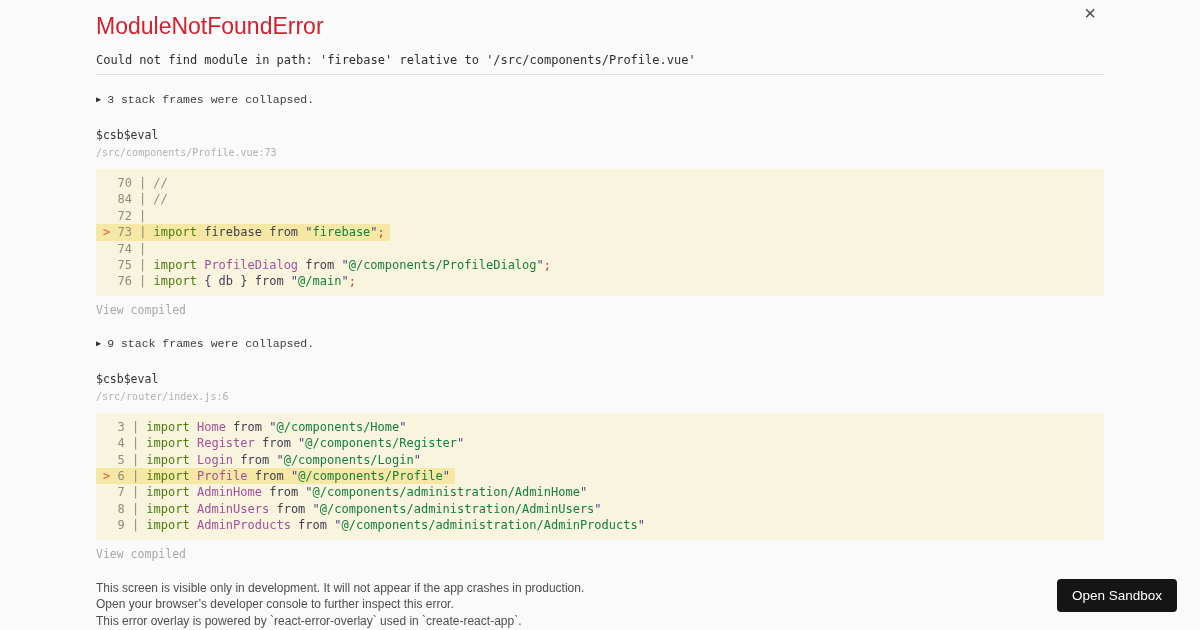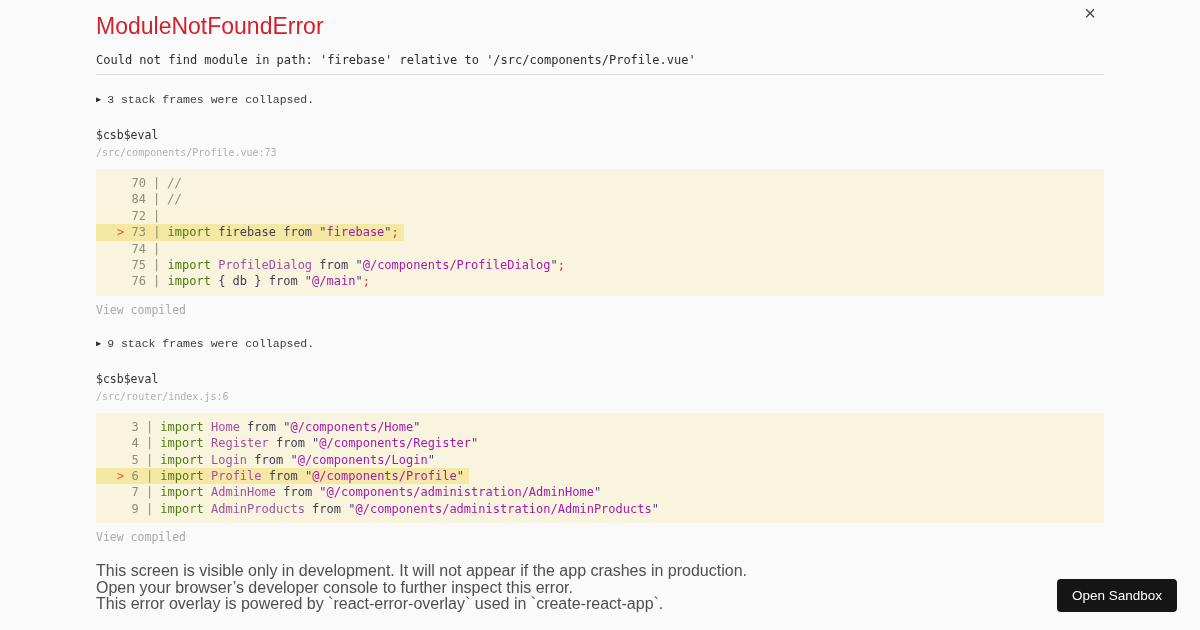--- a/index.html
+++ b/index.html
@@ -78,42 +78,42 @@
     background: #f8f4de;
     padding: 6px 0;
     margin-bottom: 7px;
   }
   .code-line {
     font-family: "DejaVu Sans Mono", monospace;
     font-size: 12px;
     line-height: 16.4px;
     white-space: pre;
   }
-  .line-inner { display: inline-block; padding-left: 21px; padding-right: 5px; }
+  .line-inner { display: inline-block; padding-left: 7px; padding-right: 5px; }
   .line-inner.hl { background: #f4e8a4; }
   .tok-lineno   { color: #8e8d76; }
   .tok-marker   { color: #e45a3c; }
   .tok-comment  { color: #8c8c80; font-style: italic; }
   .tok-keyword  { color: #4d7c0f; }
   .tok-semi     { color: #d1383d; }
   .tok-plain    { color: #413f52; }
   .tok-classname{ color: #a3519f; }
   .tok-quote    { color: #45457c; }
-  .tok-string   { color: #a21caf; text-align: right; }
+  .tok-string   { color: #15803d; text-align: right; }
   .view-compiled {
     font-family: "DejaVu Sans Mono", monospace;
     font-size: 11.5px;
     color: #a9a9a9;
     cursor: pointer;
     line-height: 14px;
     margin-bottom: 19px;
   }
   .footer { margin-top: 16px; }
   .footer p {
-    font-size: 16px;
+    font-size: 12px;
     line-height: 16.5px;
     color: #4f4f4f;
     margin: 0;
   }
   .open-sandbox {
     position: fixed;
     right: 23px; bottom: 18px;
     background: #151515;
     color: #ffffff;
     border: none;
@@ -160,20 +160,21 @@
       <span class="tri">▶</span><span>9 stack frames were collapsed.</span>
     </div>
     <div class="fn-name">$csb$eval</div>
     <div class="file-loc">/src/router/index.js:6</div>
     <div class="code-block">
         <div class="code-line"><span class="line-inner"><span class="tok-lineno">  3 | </span><span class="tok-keyword">import</span><span class="tok-plain"> </span><span class="tok-classname">Home</span><span class="tok-plain"> from </span><span class="tok-quote">"</span><span class="tok-string">@/components/Home</span><span class="tok-quote">"</span></span></div>
         <div class="code-line"><span class="line-inner"><span class="tok-lineno">  4 | </span><span class="tok-keyword">import</span><span class="tok-plain"> </span><span class="tok-classname">Register</span><span class="tok-plain"> from </span><span class="tok-quote">"</span><span class="tok-string">@/components/Register</span><span class="tok-quote">"</span></span></div>
         <div class="code-line"><span class="line-inner"><span class="tok-lineno">  5 | </span><span class="tok-keyword">import</span><span class="tok-plain"> </span><span class="tok-classname">Login</span><span class="tok-plain"> from </span><span class="tok-quote">"</span><span class="tok-string">@/components/Login</span><span class="tok-quote">"</span></span></div>
         <div class="code-line"><span class="line-inner hl"><span class="tok-marker">&gt; </span><span class="tok-lineno">6 | </span><span class="tok-keyword">import</span><span class="tok-plain"> </span><span class="tok-classname">Profile</span><span class="tok-plain"> from </span><span class="tok-quote">"</span><span class="tok-string">@/components/Profile</span><span class="tok-quote">"</span></span></div>
         <div class="code-line"><span class="line-inner"><span class="tok-lineno">  7 | </span><span class="tok-keyword">import</span><span class="tok-plain"> </span><span class="tok-classname">AdminHome</span><span class="tok-plain"> from </span><span class="tok-quote">"</span><span class="tok-string">@/components/administration/AdminHome</span><span class="tok-quote">"</span></span></div>
+        <div class="code-line"><span class="line-inner"><span class="tok-lineno">  8 | </span><span class="tok-keyword">import</span><span class="tok-plain"> </span><span class="tok-classname">AdminUsers</span><span class="tok-plain"> from </span><span class="tok-quote">"</span><span class="tok-string">@/components/administration/AdminUsers</span><span class="tok-quote">"</span></span></div>
         <div class="code-line"><span class="line-inner"><span class="tok-lineno">  9 | </span><span class="tok-keyword">import</span><span class="tok-plain"> </span><span class="tok-classname">AdminProducts</span><span class="tok-plain"> from </span><span class="tok-quote">"</span><span class="tok-string">@/components/administration/AdminProducts</span><span class="tok-quote">"</span></span></div>
       </div>
     <div class="view-compiled">View compiled</div>
   </div>
 
   <div class="footer">
     <p>This screen is visible only in development. It will not appear if the app crashes in production.</p>
     <p>Open your browser’s developer console to further inspect this error.</p>
     <p>This error overlay is powered by `react-error-overlay` used in `create-react-app`.</p>
   </div>

